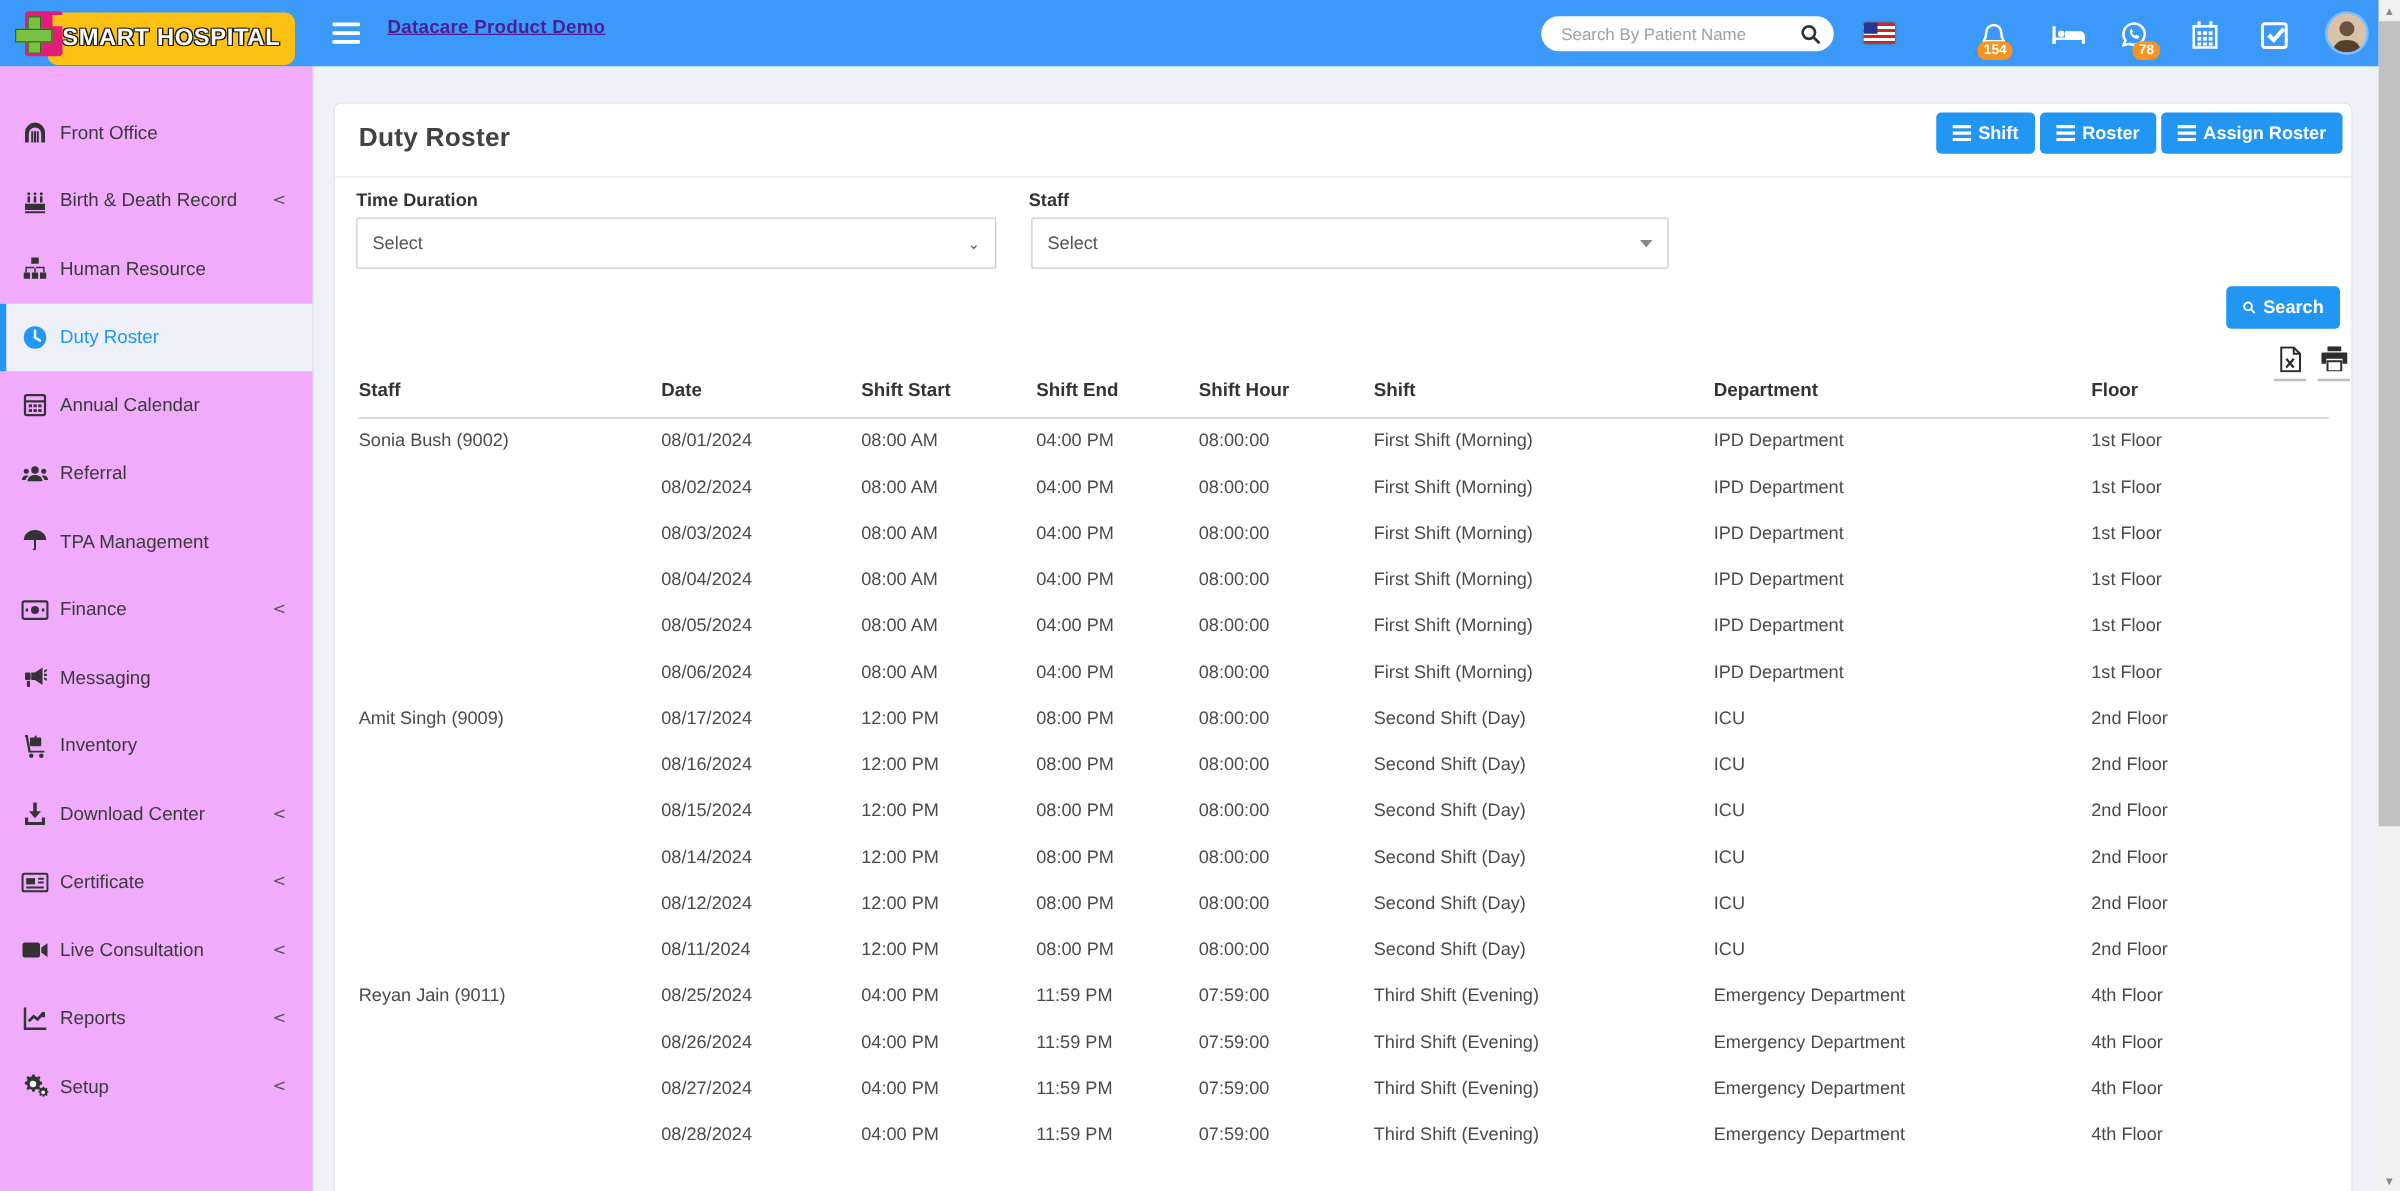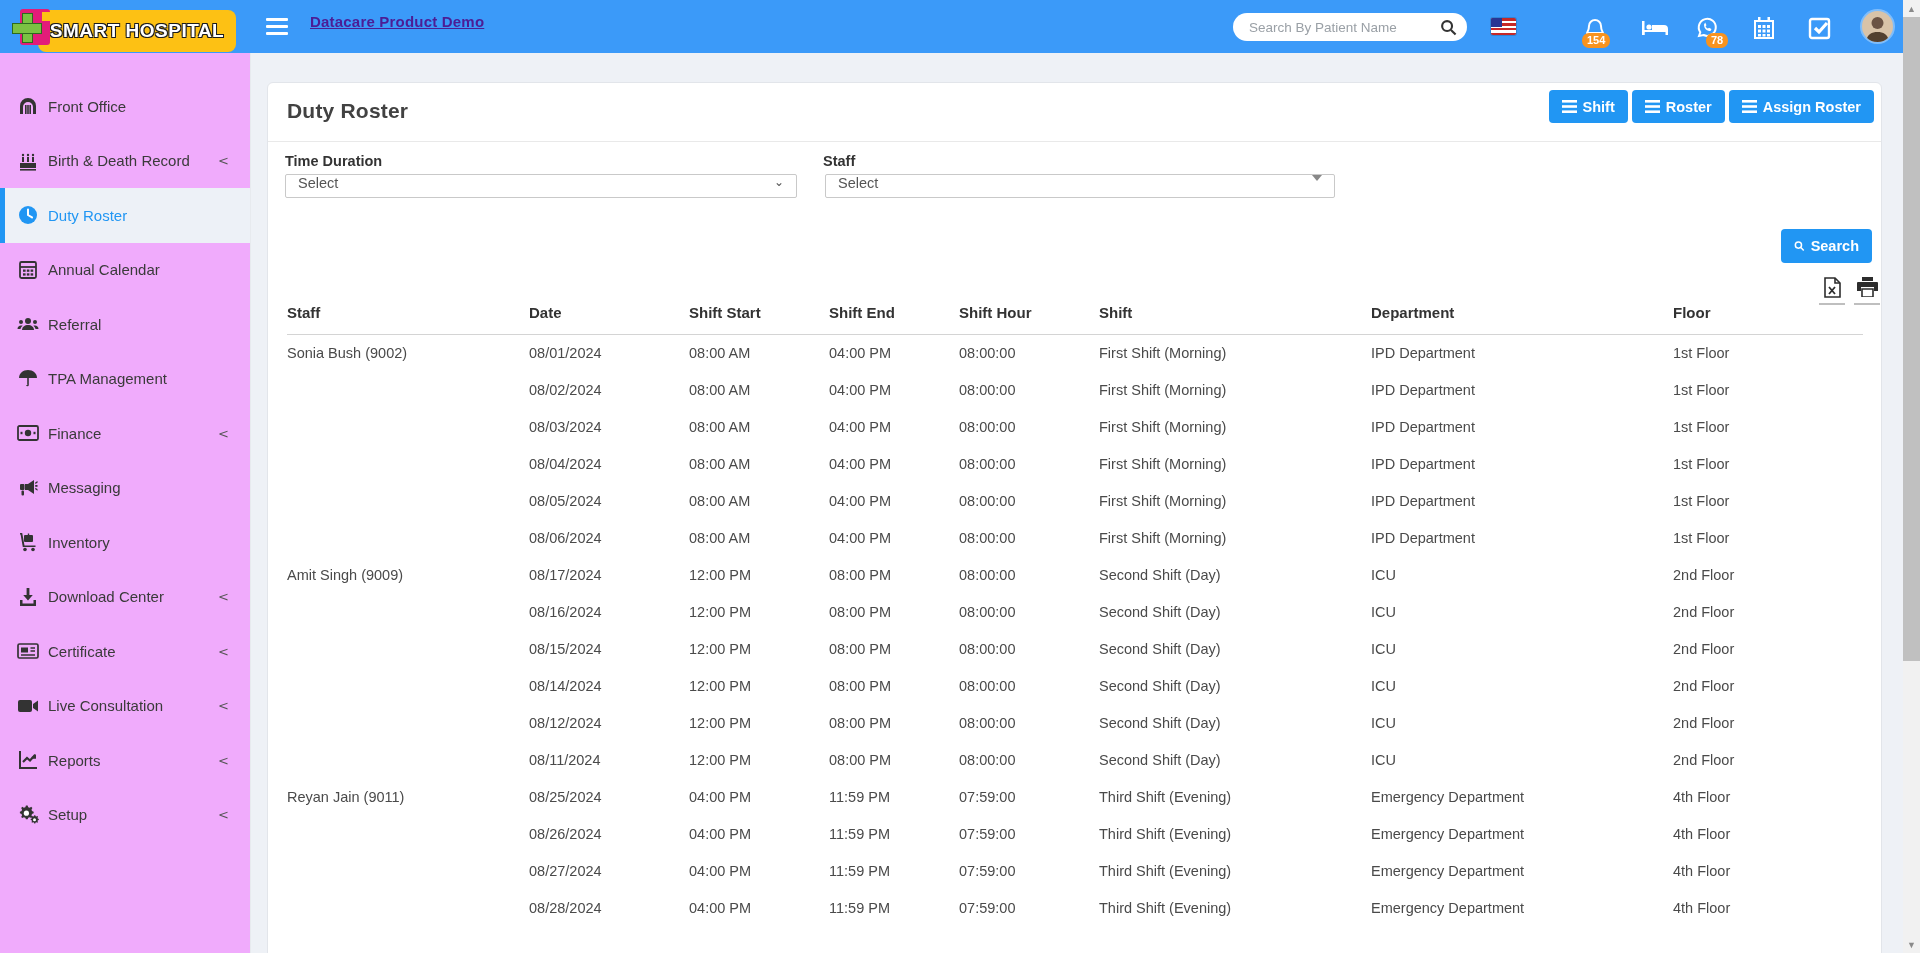--- a/index.html
+++ b/index.html
@@ -61,22 +61,22 @@
   .card { position:absolute; left:267px; top:82px; width:1615px; height:920px;
     background:#fff; border:1px solid #e2e5ea; border-radius:6px; }
   .card-title { position:absolute; left:19px; top:16px; font-size:21px; font-weight:bold; color:#424242; letter-spacing:0.2px; }
   .title-actions { position:absolute; right:7px; top:7px; display:flex; gap:4px; }
   .btn-blue { background:#2196f3; color:#fff; border:none; border-radius:4px; height:33px;
     font-size:14.5px; font-weight:bold; padding:0 13px; display:flex; align-items:center; gap:6px;
     cursor:pointer; font-family:"Liberation Sans", sans-serif; }
   .divider { position:absolute; left:0; top:58px; width:100%; height:1px; background:#e9e9e9; }
 
   .filter-label { position:absolute; top:70px; font-size:14.5px; font-weight:bold; color:#333; }
-  .sel { position:absolute; top:91px; height:24px; border:1px solid #c9c9c9; background:#fff; border-radius:2px;
-    display:flex; padding:0 12px; font-size:14.5px; color:#555; cursor:pointer;gap:40px; }
+  .sel { position:absolute; top:91px; height:41px; border:1px solid #c9c9c9; background:#fff; border-radius:2px;
+    display:flex; align-items:center; padding:0 12px; font-size:14.5px; color:#555; cursor:pointer;gap:40px; }
   .sel .chev { margin-left:auto; color:#555; font-size:12px; }
   .sel .tri { margin-left:auto; width:0; height:0; border-left:5px solid transparent; border-right:5px solid transparent; border-top:6px solid #888; }
 
   .search-btn { position:absolute; left:1513px; top:146px; width:91px; height:34px; justify-content:center; }
   .export-ico { position:absolute; top:194px; width:26px; height:28px; color:#2d2d2d; cursor:pointer;
     border-bottom:2px solid #bfbfbf; padding-bottom:3px; display:flex; align-items:flex-start; justify-content:center; }
 
   
   table.roster { position:absolute; left:19px; top:208px; width:1576px; border-collapse:collapse; table-layout:fixed; }
   table.roster th { text-align:left; font-size:15px; font-weight:bold; color:#333;
@@ -202,20 +202,33 @@
           <rect x="14" y="6" width="2" height="5"></rect>
           <circle cx="5" cy="4" r="1.2"></circle>
           <circle cx="10" cy="4" r="1.2"></circle>
           <circle cx="15" cy="4" r="1.2"></circle>
         </svg>
       </span>
     <span class="s-label">Birth &amp; Death Record</span>
     <span class="s-chev">&lt;</span>
   </div>
 
+  <div class="side-item">
+    <span class="s-icon">
+        <svg width="20" height="20" viewBox="0 0 20 20" fill="currentColor">
+          <rect x="7" y="1" width="6" height="5"></rect>
+          <rect x="1" y="13" width="5" height="5"></rect>
+          <rect x="7.5" y="13" width="5" height="5"></rect>
+          <rect x="14" y="13" width="5" height="5"></rect>
+          <path d="M9.4 6h1.2v3.5H3.5V13h-1.2V8.3h7.1zM9.4 6v7h1.2V6zM16.5 13h1.2V8.3h-7.1v1.2h5.9z"></path>
+        </svg>
+      </span>
+    <span class="s-label">Human Resource</span>
+
+  </div>
 
   <div class="side-item active">
     <span class="s-icon">
         <svg width="20" height="20" viewBox="0 0 20 20">
           <circle cx="10" cy="10" r="9" fill="currentColor"></circle>
           <path d="M10 4.5V10l4 2.4" stroke="#fff" stroke-width="2" fill="none" stroke-linecap="round"></path>
         </svg>
       </span>
     <span class="s-label">Duty Roster</span>
 

